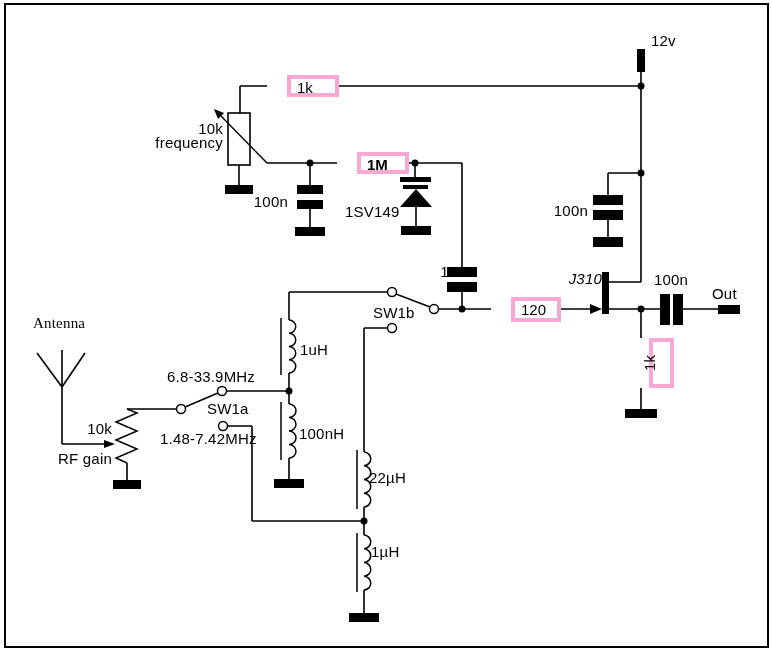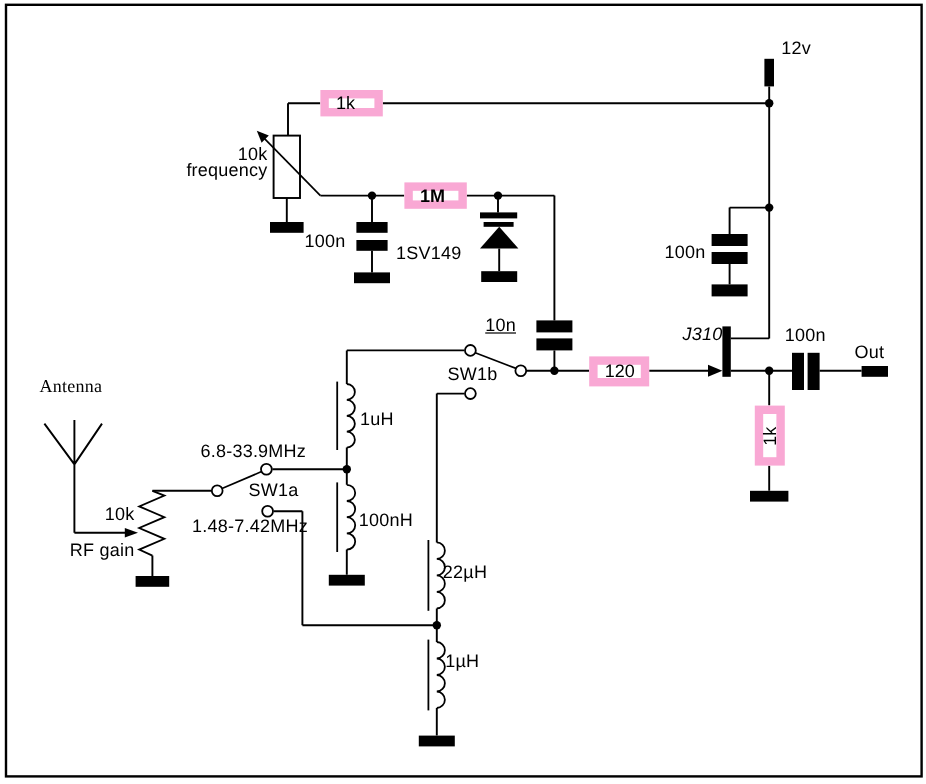--- a/index.html
+++ b/index.html
@@ -12,22 +12,22 @@
     box-sizing:border-box;border:2px solid #000;background:transparent;
   }
   .art{position:absolute;left:0;top:0;}
   .lbl{
     position:absolute;font-size:15px;line-height:1.05;white-space:nowrap;
     letter-spacing:0.2px;
   }
   .r{text-align:right;}
   .c{text-align:center;}
   .box{
-    position:absolute;box-sizing:border-box;border:7px solid #f9a8d4;background:#fff;
-    display:flex;align-items:center;font-size:15px;padding-left:6px;
+    position:absolute;box-sizing:border-box;border:4px solid #f9a8d4;background:#fff;
+    display:flex;font-size:15px;padding-left:6px;margin-left:20px;
   }
   .box.vert{padding:0;justify-content:center;}
   .box.vert span{transform:rotate(-90deg);}
 </style>
 </head>
 <body>
 
 <div class="canvas">
   <div class="frame"></div>
 
@@ -174,22 +174,22 @@
     <span>1k</span>
   </div>
 
   <div class="lbl" style="left:627px;top:33px;width:28px;margin-left:24px;">12v</div>
   <div class="lbl" style="left:33px;top:316px;font-family:Liberation Serif, serif;">Antenna</div>
 
   <div class="lbl r" style="left:153px;top:121px;width:70px;">10k</div>
   <div class="lbl r" style="left:140px;top:135px;width:83px;">frequency</div>
 
   <div class="lbl r" style="left:238px;top:194px;width:50px;">100n</div>
-  <div class="lbl" style="left:330px;top:204px;">1SV149</div>
-  <div class="lbl r" style="left:380px;top:264px;width:50px;text-decoration:underline;">10n</div>
+  <div class="lbl" style="left:345px;top:204px;">1SV149</div>
+  <div class="lbl r" style="left:416px;top:264px;width:50px;">10n</div>
   <div class="lbl r" style="left:538px;top:203px;width:50px;">100n</div>
   <div class="lbl r" style="left:552px;top:271px;width:50px;font-style:italic;">J310</div>
   <div class="lbl c" style="left:646px;top:272px;width:50px;">100n</div>
   <div class="lbl" style="left:712px;top:286px;">Out</div>
 
   <div class="lbl r" style="left:62px;top:421px;width:50px;">10k</div>
   <div class="lbl r" style="left:48px;top:451px;width:64px;">RF gain</div>
 
   <div class="lbl" style="left:167px;top:369px;">6.8-33.9MHz</div>
   <div class="lbl" style="left:207px;top:401px;">SW1a</div>

